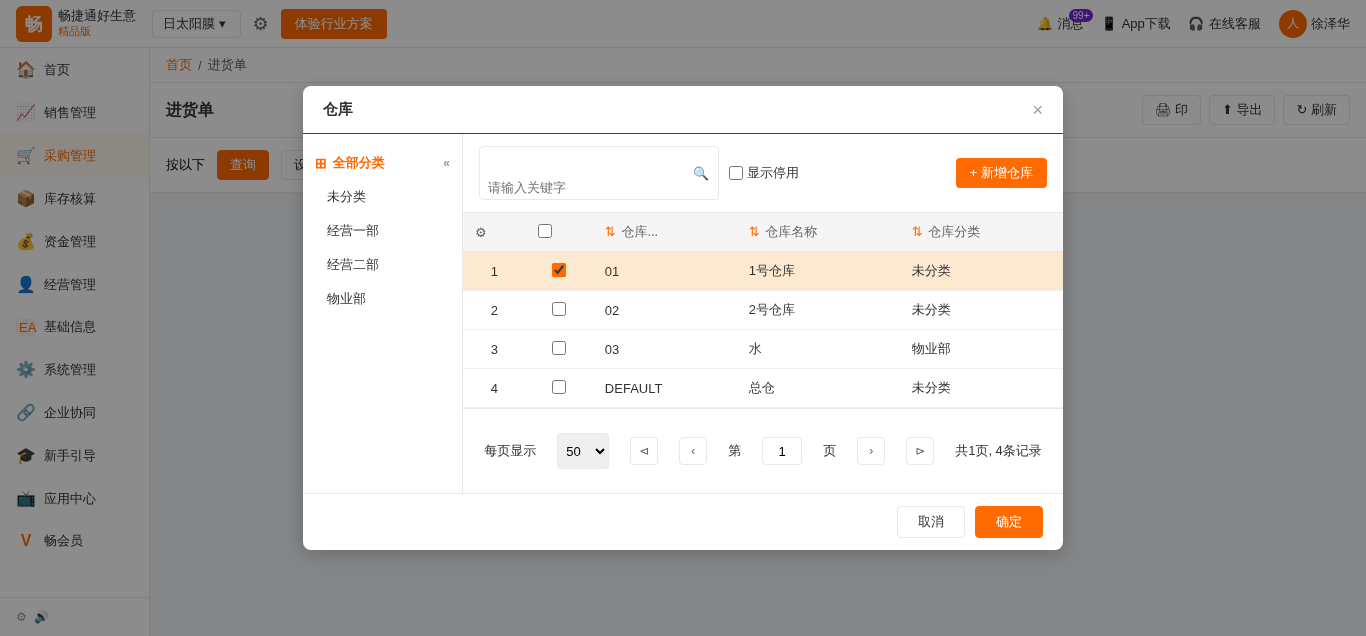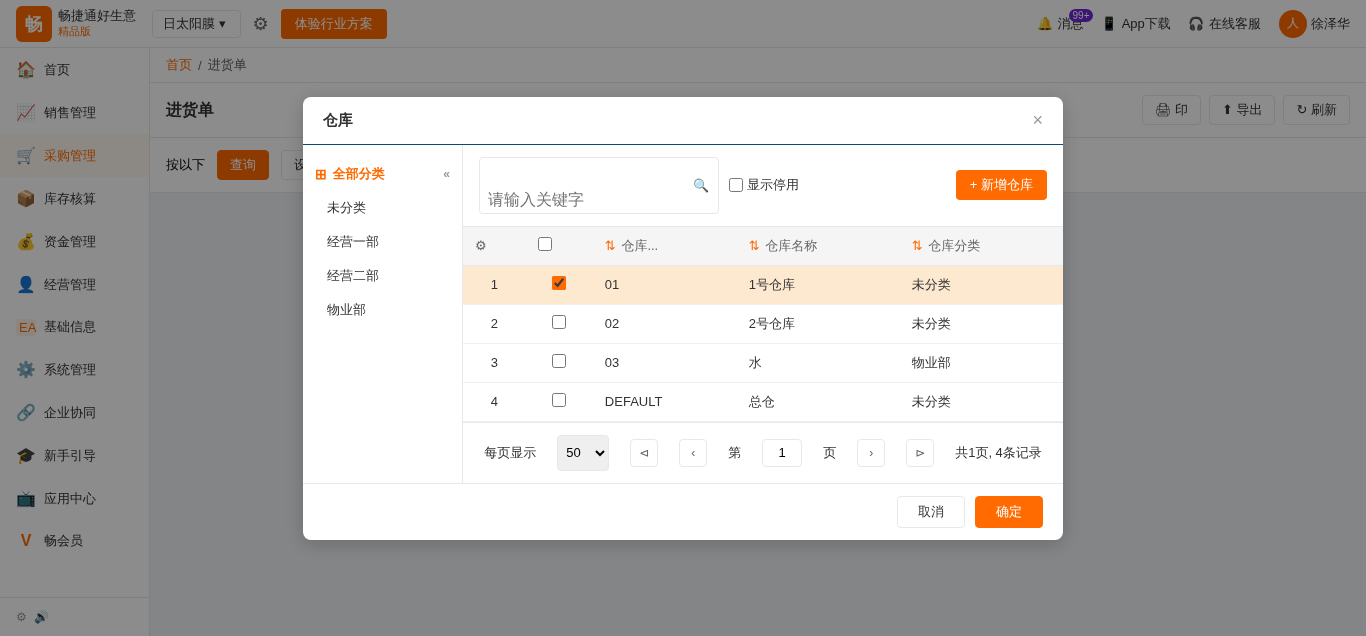--- a/index.html
+++ b/index.html
@@ -254,21 +254,21 @@
       align-items: center;
       border: 1px solid #e8e8e8;
       border-radius: 4px;
       padding: 4px 8px;
       flex: 1;
       max-width: 240px;
     }
     .search-box input {
       border: none;
       outline: none;
-      font-size: 16px;
+      font-size: 13px;
       color: #6d28d9;
       width: 100%;
       background: transparent;
       margin-top: 29px;
     }
     .search-icon { color: #999; margin-left: 4px; cursor: pointer; }
     .show-disabled-check {
       display: flex;
       align-items: center;
       gap: 4px;
@@ -310,21 +310,21 @@
     .data-table tbody tr.selected { background: #fde8d0; }
     .th-center { text-align: center; }
     .td-center { text-align: center; }
     .sort-icon { color: #ff6b00; margin-right: 2px; }
 
     
     .pagination {
       display: flex;
       align-items: center;
       justify-content: center;
-      padding: 12px 16px;
+      padding: 24px 16px;
       gap: 21px;
       border-top: 1px solid #e8e8e8;
       font-size: 13px;
       color: #333;
     }
     .pagination-btn {
       width: 28px;
       height: 28px;
       border: 1px solid #e8e8e8;
       border-radius: 4px;

